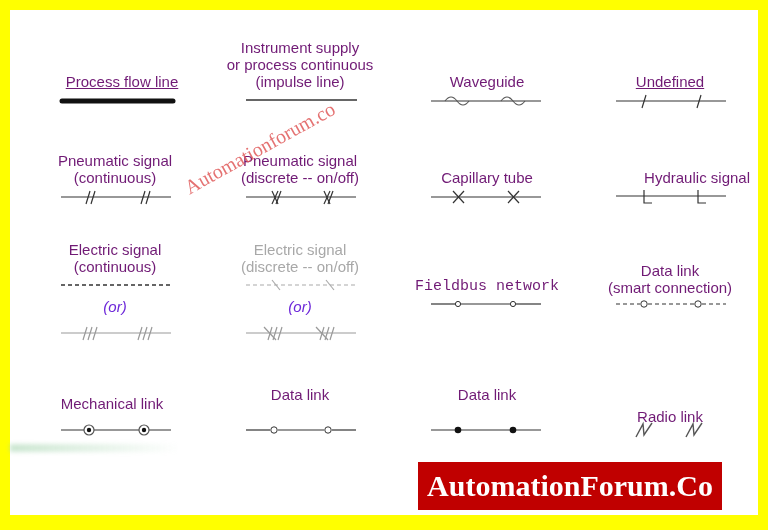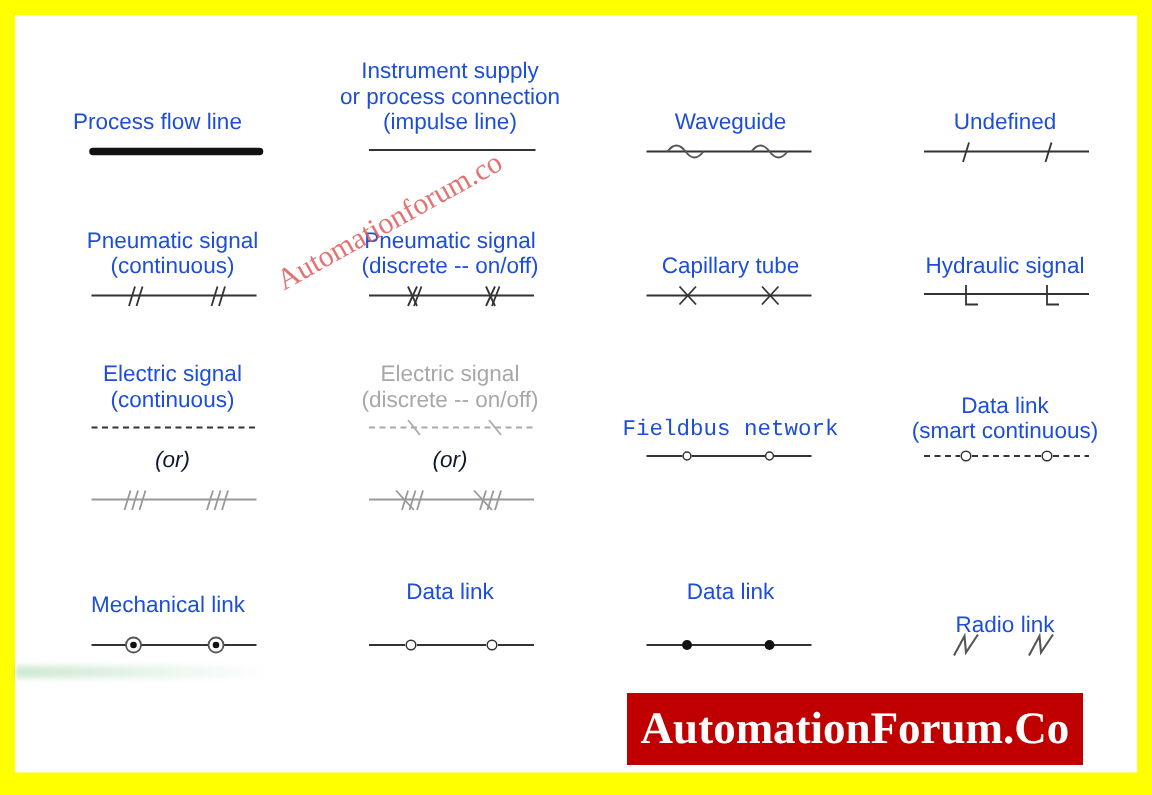--- a/index.html
+++ b/index.html
@@ -5,24 +5,24 @@
   html, body { margin: 0; padding: 0; }
   body {
     width: 768px; height: 530px; position: relative; overflow: hidden;
     background: #ffff00;
     font-family: "Liberation Sans", sans-serif;
   }
   .frame {
     position: absolute; left: 10px; top: 10px; width: 748px; height: 505px;
     background: #ffffff;
   }
-  .cell { position: absolute; text-align: center; color: #1d4ed8; }
+  .cell { position: absolute; text-align: center; color: #701a75; }
   .lbl { font-size: 15px; line-height: 17px; white-space: nowrap; }
   .gray { color: #a8a8a8; }
-  .or { font-style: italic; color: #0f172a; font-size: 15px; }
+  .or { font-style: italic; color: #6d28d9; font-size: 15px; }
   svg.sym { position: absolute; overflow: visible; }
   .green-shadow {
     position: absolute; left: 10px; top: 444px; width: 170px; height: 8px;
     background: linear-gradient(to right, rgba(160,210,170,0.55), rgba(160,210,170,0.0));
     filter: blur(2px);
   }
   .watermark {
     position: absolute; left: 192px; top: 176px;
     color: #e05a5a; font-family: "Liberation Serif", serif; font-size: 20px;
     transform: rotate(-29deg); transform-origin: left bottom; white-space: nowrap;
@@ -33,46 +33,46 @@
     background: #c00000; color: #ffffff;
     font-family: "Liberation Serif", serif; font-weight: bold; font-size: 30px;
     line-height: 48px; text-align: center; white-space: nowrap;
   }
 </style>
 </head>
 <body>
 
 <div class="frame"></div>
 
-<div class="cell" style="left:25px;top:73px;width:160px;">
+<div class="cell" style="left:42px;top:73px;width:160px;text-decoration:underline;">
   <div class="lbl">Process flow line</div>
 </div>
 <svg class="sym" style="left:60px;top:96px;" width="115" height="10">
   <line x1="2" y1="5" x2="113" y2="5" stroke="#111" stroke-width="5" stroke-linecap="round"></line>
 </svg>
 
 <div class="cell" style="left:205px;top:39px;width:190px;">
   <div class="lbl">Instrument supply</div>
-  <div class="lbl">or process connection</div>
+  <div class="lbl">or process continuous</div>
   <div class="lbl">(impulse line)</div>
 </div>
 <svg class="sym" style="left:246px;top:95px;" width="112" height="10">
   <line x1="0" y1="5" x2="111" y2="5" stroke="#333" stroke-width="1.3"></line>
 </svg>
 
 <div class="cell" style="left:402px;top:73px;width:170px;">
   <div class="lbl">Waveguide</div>
 </div>
 <svg class="sym" style="left:431px;top:94px;" width="112" height="14">
   <line x1="0" y1="7" x2="110" y2="7" stroke="#333" stroke-width="1.2"></line>
   <path d="M14 7 Q20 -1 26 7 Q32 15 38 7" fill="none" stroke="#555" stroke-width="1.2"></path>
   <path d="M70 7 Q76 -1 82 7 Q88 15 94 7" fill="none" stroke="#555" stroke-width="1.2"></path>
 </svg>
 
-<div class="cell" style="left:590px;top:73px;width:160px;">
+<div class="cell" style="left:590px;top:73px;width:160px;text-decoration:underline;">
   <div class="lbl">Undefined</div>
 </div>
 <svg class="sym" style="left:616px;top:93px;" width="112" height="16">
   <line x1="0" y1="8" x2="110" y2="8" stroke="#333" stroke-width="1.2"></line>
   <line x1="30" y1="2" x2="26" y2="15" stroke="#333" stroke-width="1.2"></line>
   <line x1="85" y1="2" x2="81" y2="15" stroke="#333" stroke-width="1.2"></line>
 </svg>
 
 <div class="cell" style="left:35px;top:152px;width:160px;">
   <div class="lbl">Pneumatic signal</div>
@@ -104,21 +104,21 @@
   <div class="lbl">Capillary tube</div>
 </div>
 <svg class="sym" style="left:431px;top:189px;" width="112" height="16">
   <line x1="0" y1="8" x2="110" y2="8" stroke="#333" stroke-width="1.2"></line>
   <line x1="22" y1="2" x2="33" y2="14" stroke="#333" stroke-width="1.2"></line>
   <line x1="33" y1="2" x2="22" y2="14" stroke="#333" stroke-width="1.2"></line>
   <line x1="77" y1="2" x2="88" y2="14" stroke="#333" stroke-width="1.2"></line>
   <line x1="88" y1="2" x2="77" y2="14" stroke="#333" stroke-width="1.2"></line>
 </svg>
 
-<div class="cell" style="left:590px;top:169px;width:160px;">
+<div class="cell" style="left:590px;top:169px;width:160px;text-align:right;">
   <div class="lbl">Hydraulic signal</div>
 </div>
 <svg class="sym" style="left:616px;top:189px;" width="112" height="18">
   <line x1="0" y1="7" x2="110" y2="7" stroke="#333" stroke-width="1.2"></line>
   <polyline points="28,1 28,14 36,14" fill="none" stroke="#333" stroke-width="1.2"></polyline>
   <polyline points="82,1 82,14 90,14" fill="none" stroke="#333" stroke-width="1.2"></polyline>
 </svg>
 
 <div class="cell" style="left:35px;top:241px;width:160px;">
   <div class="lbl">Electric signal</div>
@@ -166,21 +166,21 @@
 <svg class="sym" style="left:431px;top:299px;" width="112" height="10">
   <line x1="0" y1="5" x2="24" y2="5" stroke="#333" stroke-width="1.2"></line>
   <circle cx="27" cy="5" r="2.6" fill="#fff" stroke="#333" stroke-width="1"></circle>
   <line x1="30" y1="5" x2="79" y2="5" stroke="#333" stroke-width="1.2"></line>
   <circle cx="82" cy="5" r="2.6" fill="#fff" stroke="#333" stroke-width="1"></circle>
   <line x1="85" y1="5" x2="110" y2="5" stroke="#333" stroke-width="1.2"></line>
 </svg>
 
 <div class="cell" style="left:590px;top:262px;width:160px;">
   <div class="lbl">Data link</div>
-  <div class="lbl">(smart continuous)</div>
+  <div class="lbl">(smart connection)</div>
 </div>
 <svg class="sym" style="left:616px;top:299px;" width="112" height="10">
   <line x1="0" y1="5" x2="24" y2="5" stroke="#333" stroke-width="1.2" stroke-dasharray="4,3"></line>
   <circle cx="28" cy="5" r="3.2" fill="#fff" stroke="#333" stroke-width="1"></circle>
   <line x1="32" y1="5" x2="78" y2="5" stroke="#333" stroke-width="1.2" stroke-dasharray="4,3"></line>
   <circle cx="82" cy="5" r="3.2" fill="#fff" stroke="#333" stroke-width="1"></circle>
   <line x1="86" y1="5" x2="110" y2="5" stroke="#333" stroke-width="1.2" stroke-dasharray="4,3"></line>
 </svg>
 
 <div class="cell" style="left:32px;top:395px;width:160px;">

